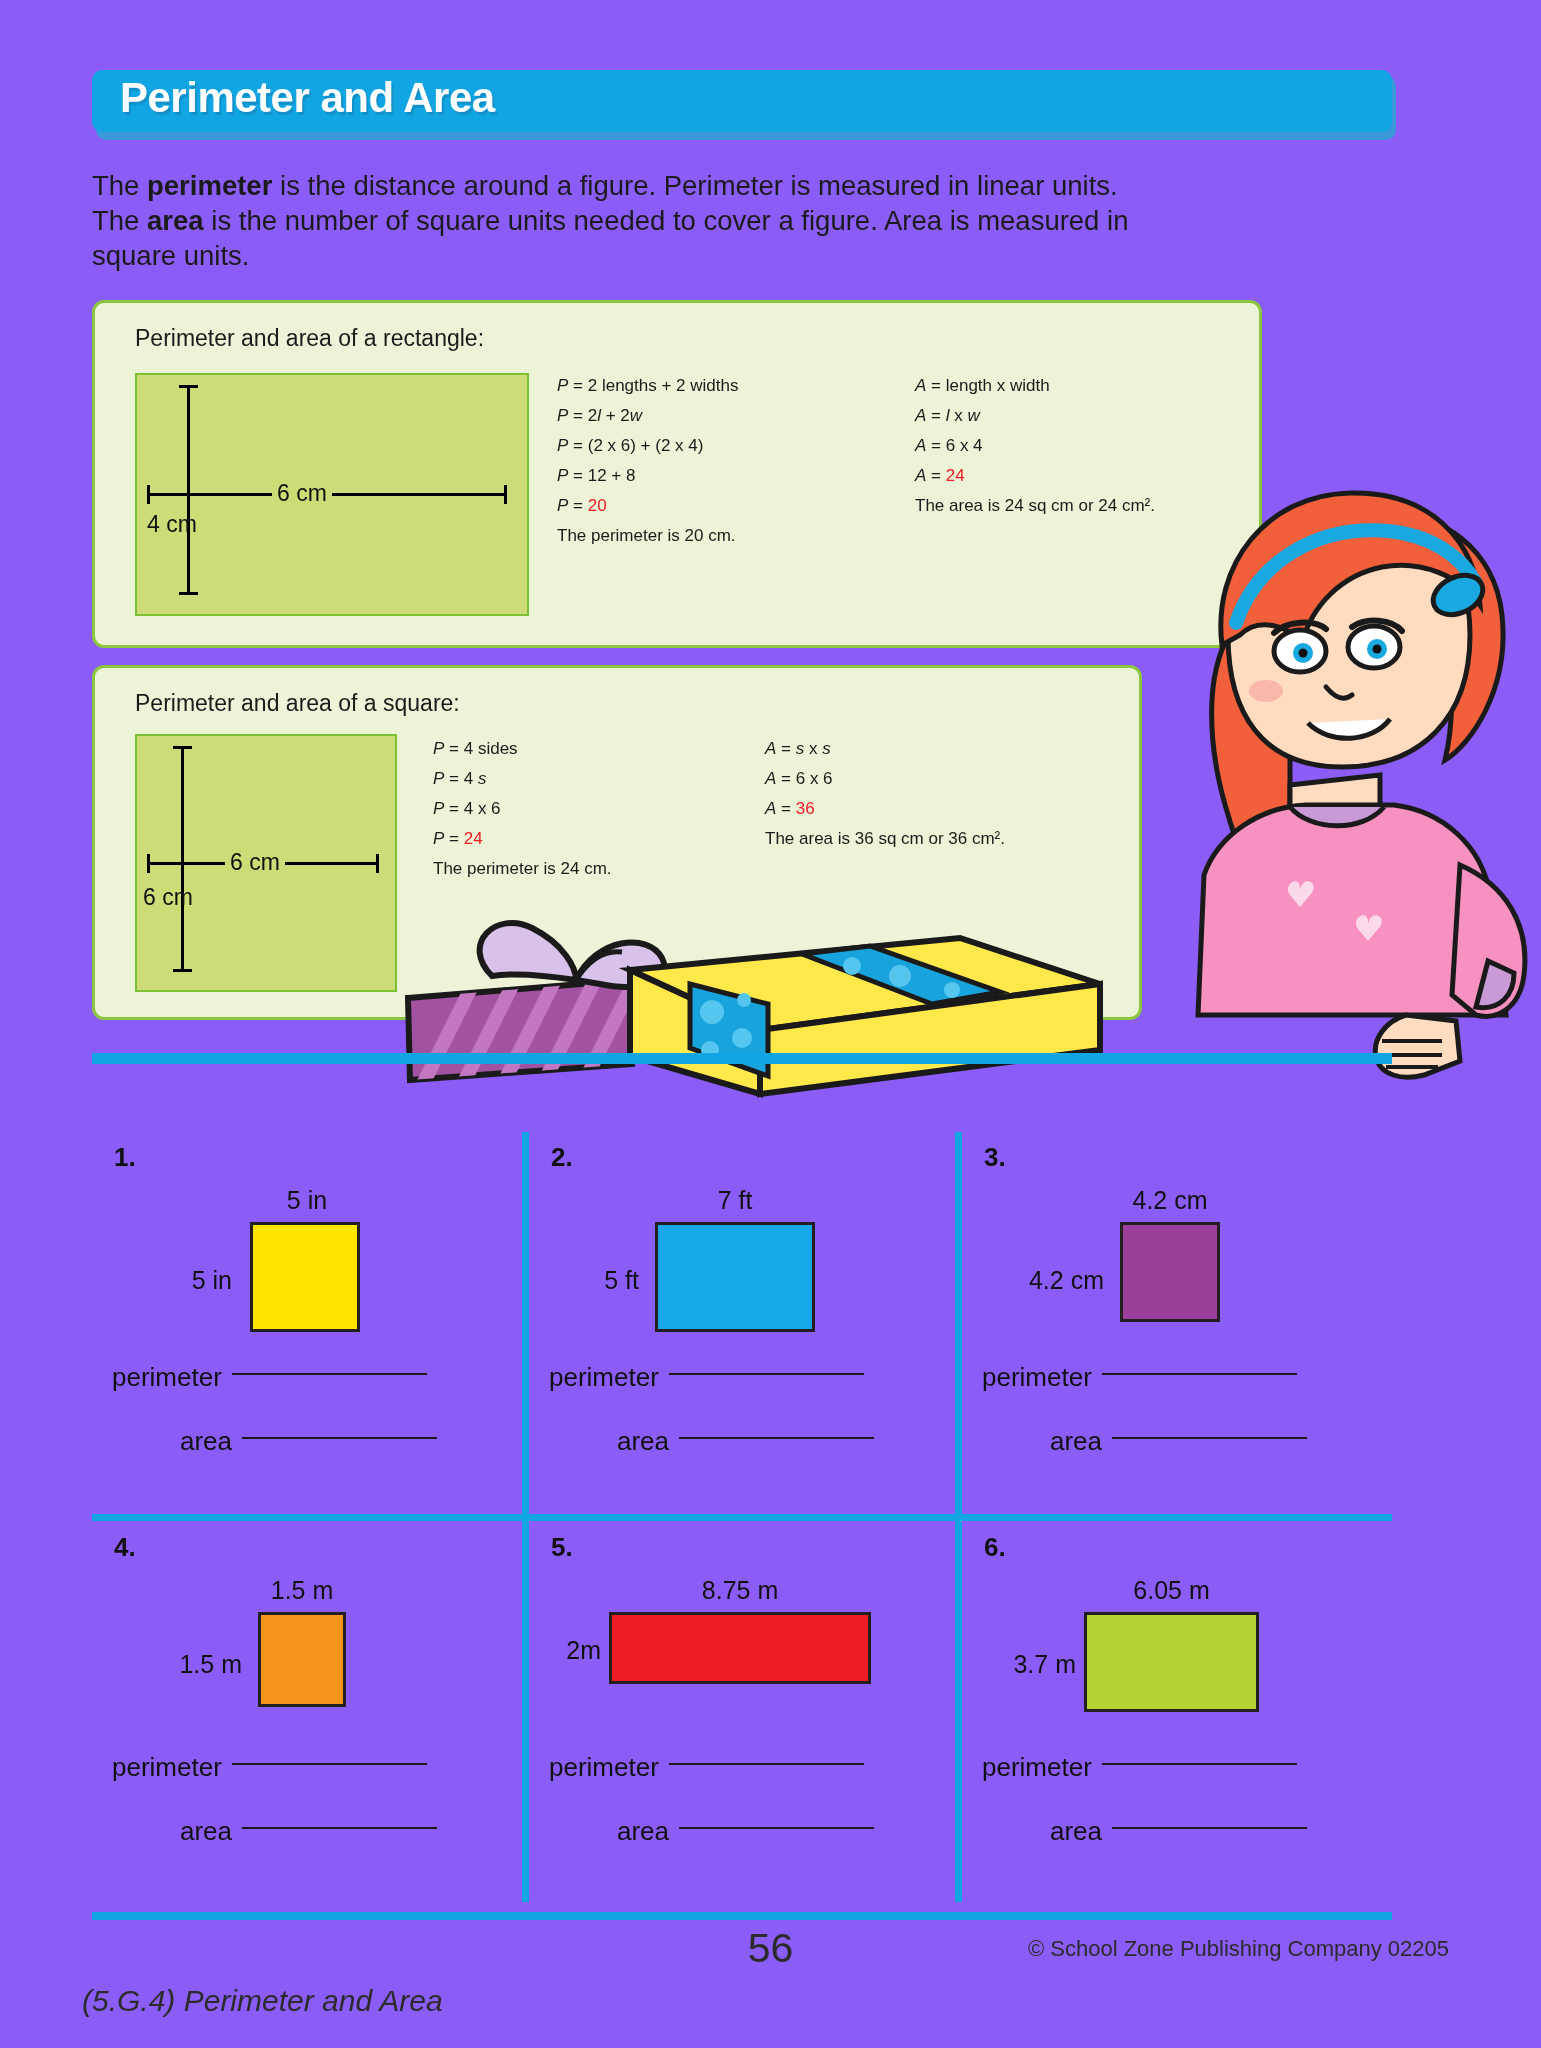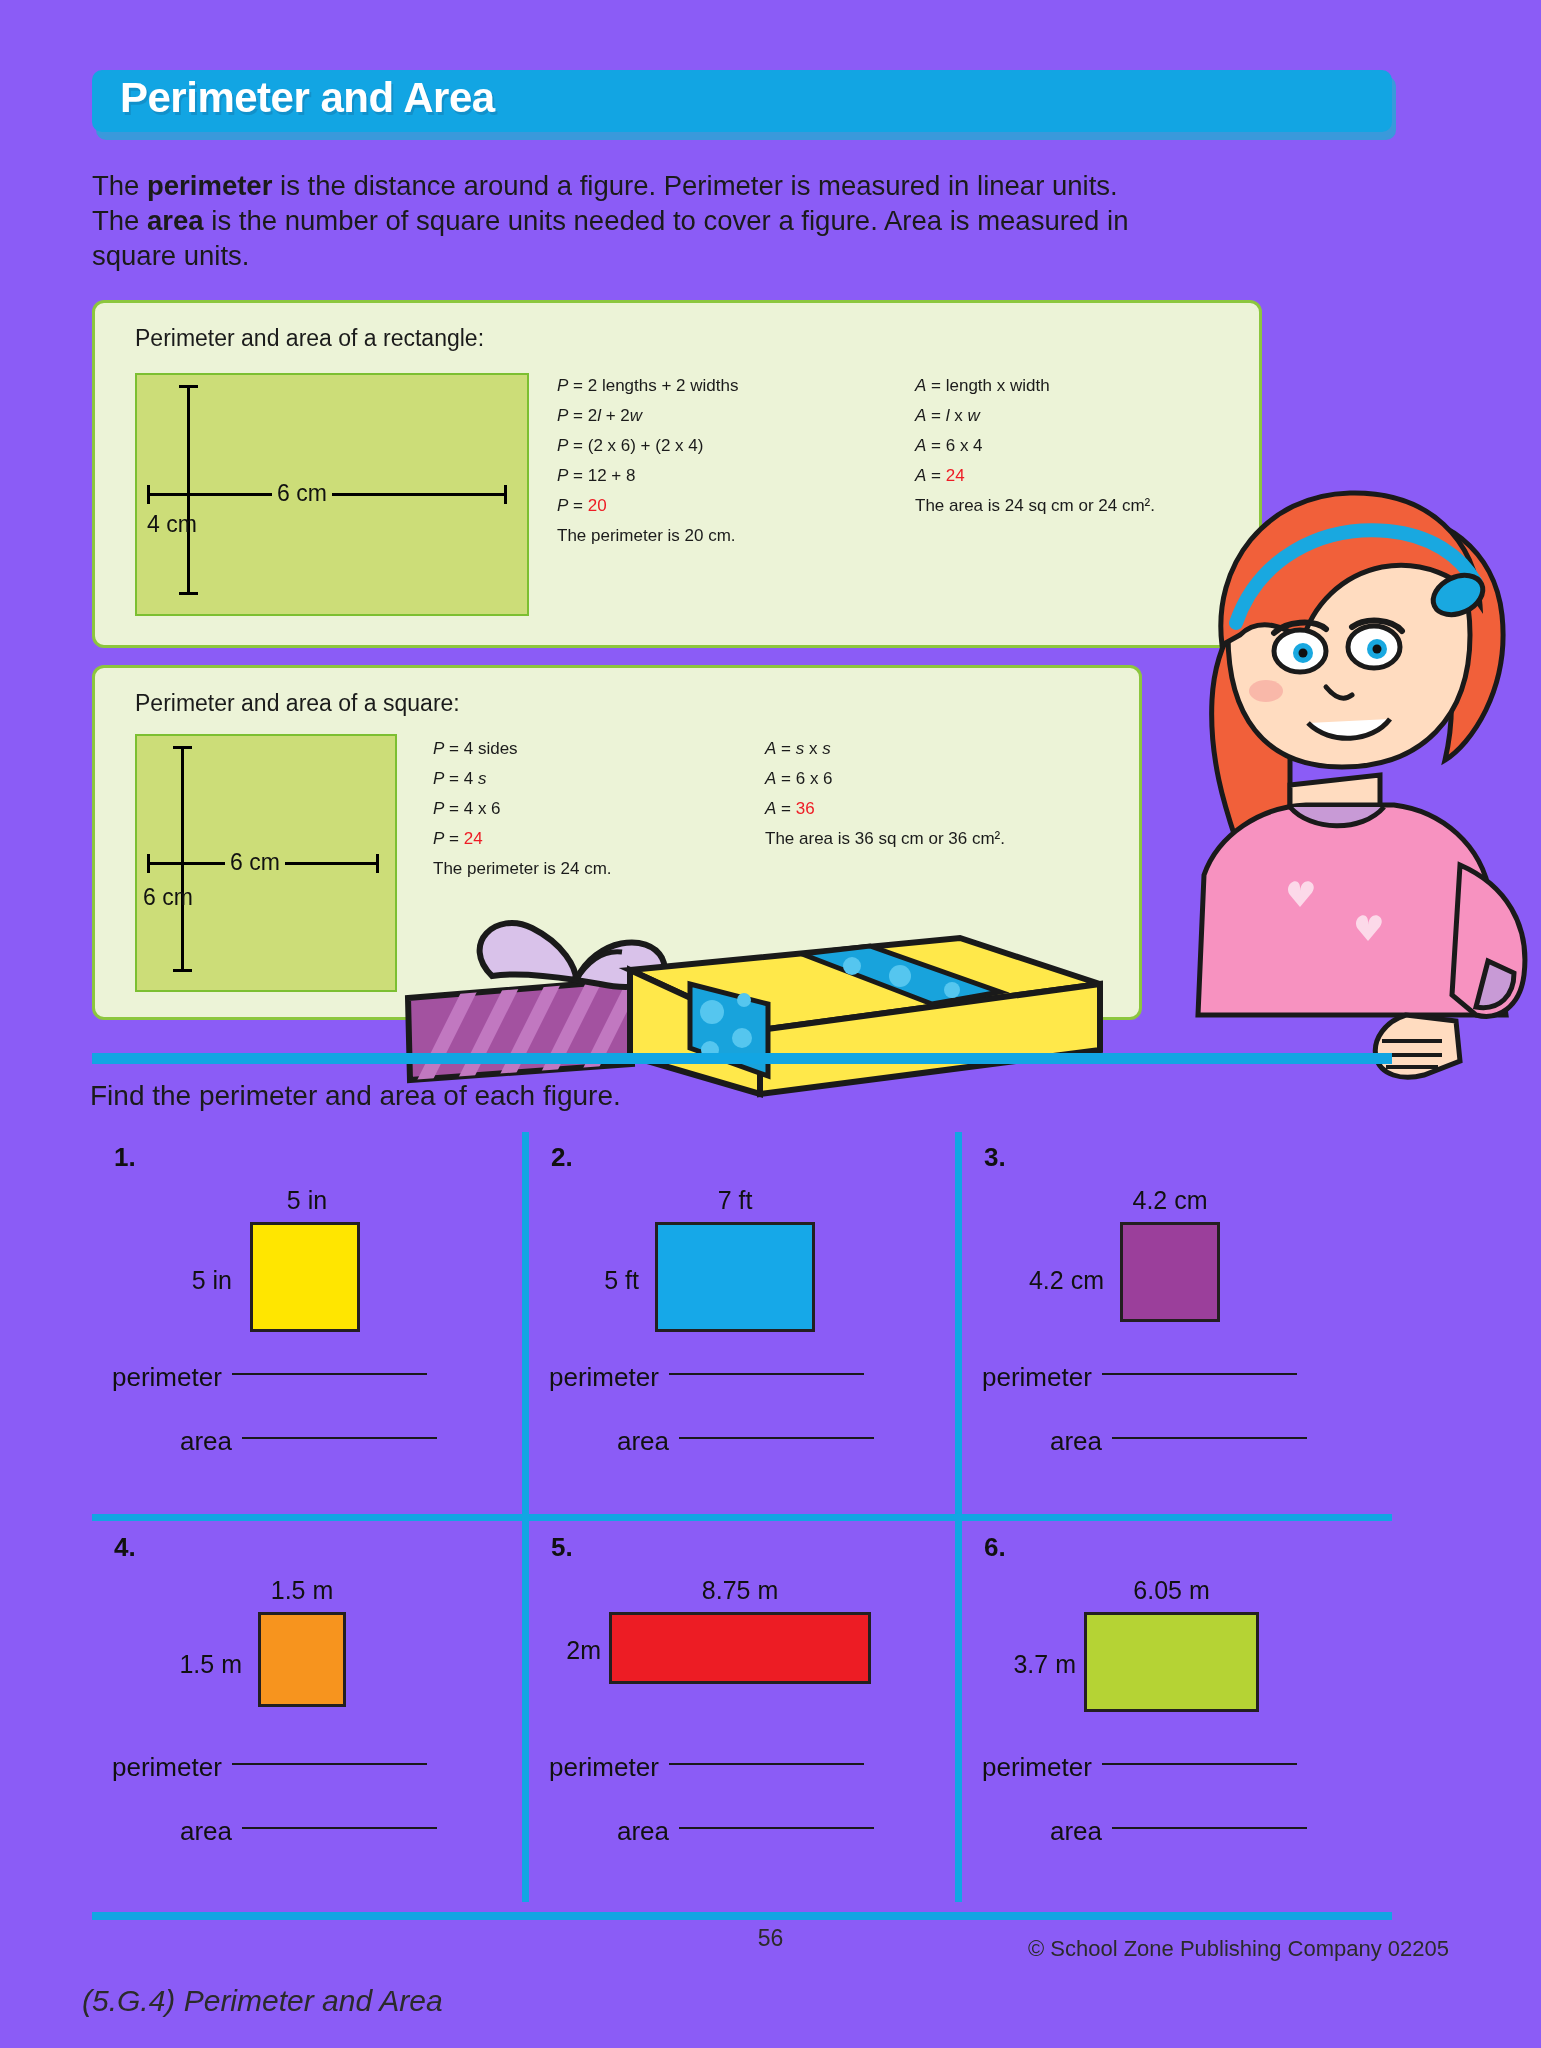--- a/index.html
+++ b/index.html
@@ -146,21 +146,21 @@
     margin-left: 10px; margin-bottom: 6px;
   }
 
   
   .footer-left {
     position: absolute; left: 82px; top: 1984px;
     font-size: 30px; color: #2b2b2b; font-style: italic;
   }
   .footer-page {
     position: absolute; left: 0; top: 1925px; width: 1541px;
-    text-align: center; font-size: 23px; color: #2b2b2b;
+    text-align: center; font-size: 41px; color: #2b2b2b;
   }
   .footer-right {
     position: absolute; right: 92px; top: 1936px;
     font-size: 22px; color: #2b2b2b;
   }
 
   
   #illus { position: absolute; left: 990px; top: 455px; width: 560px; height: 640px; }
 </style>
 </head>
@@ -322,21 +322,20 @@
         <circle cx="342" cy="158" r="10"></circle>
       <circle cx="310" cy="170" r="9"></circle>
         <circle cx="344" cy="120" r="7"></circle>
       <circle cx="452" cy="86" r="9"></circle>
         <circle cx="500" cy="96" r="11"></circle>
       <circle cx="552" cy="110" r="8"></circle>
     </g>
   </svg>
 
   <div class="blue-rule" id="rule-top"></div>
-  <div class="directions">Find the perimeter and area of each figure.</div>
 
   <div id="grid">
     <div class="grid-vline" style="left:430px; top:0; height:770px;"></div>
     <div class="grid-vline" style="left:863px; top:0; height:770px;"></div>
     <div class="grid-hline" style="left:0; top:382px; width:1300px;"></div>
 
     <div class="cell" style="left:0; top:0;">
       <div class="cell-num">1.</div>
       <div class="shape-area">
         <div class="shape-top-label" style="left:150px; top:0; width:130px;">5 in</div>

